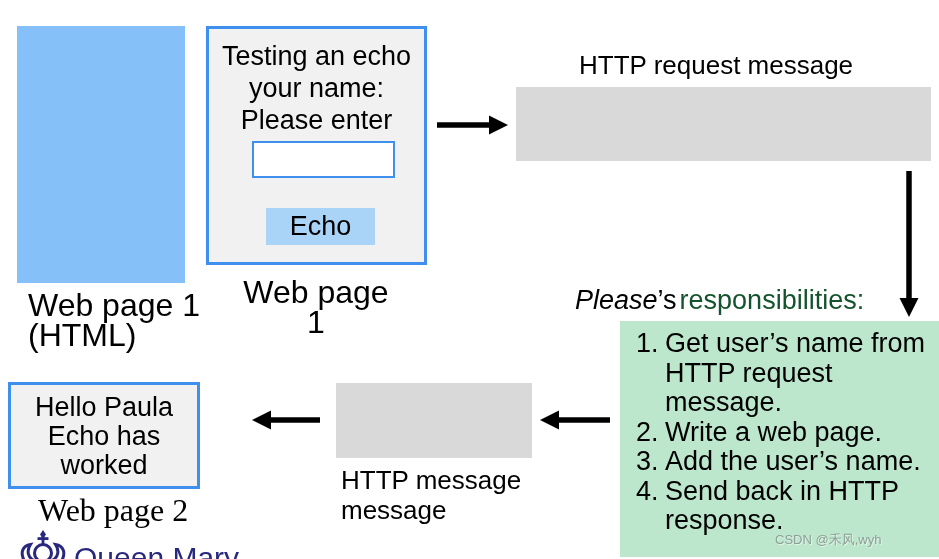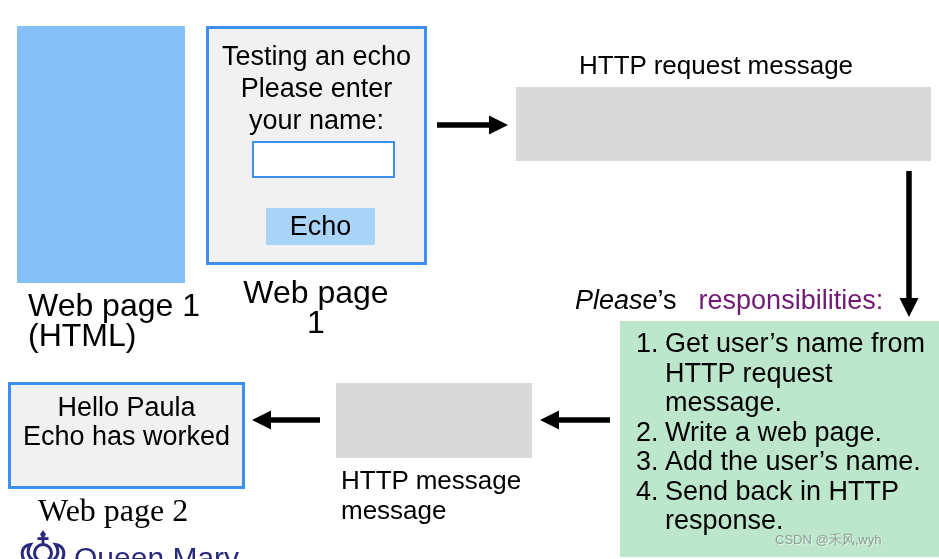--- a/index.html
+++ b/index.html
@@ -37,34 +37,34 @@
   .cap-wp2{left:38px;top:495px;width:160px;text-align:left;font-family:Liberation Serif, serif;}
 
   .req-heading{left:579px;top:50px;font-size:26px;}
   .req-rect{left:516px;top:87px;width:415px;height:74px;background:#d9d9d9;}
   .resp-rect{left:336px;top:383px;width:196px;height:75px;background:#d9d9d9;}
   .resp-label{left:341px;top:465px;font-size:26px;line-height:30px;}
   .resp-label span{display:block;}
 
   .servlet-heading{left:575px;top:285px;font-size:27px;white-space:nowrap;}
   .servlet-heading .it{font-style:italic;}
-  .servlet-heading .red{color:#701a75;margin-left:22px;}
+  .servlet-heading .red{color:#14532d;margin-left:3px;}
 
   .green-box{
     left:620px;top:321px;width:319px;height:236px;background:#bce7cc;
     box-sizing:border-box;padding:8px 0 0 16px;
   }
   .green-box ol{margin:0;padding:0;list-style:none;}
   .green-box li{display:flex;font-size:27px;line-height:29.5px;}
   .green-box .num{width:29px;flex:0 0 29px;}
   .green-box .itxt{width:270px;}
 
   
   .wp2-box{
-    left:8px;top:382px;width:237px;height:107px;box-sizing:border-box;
+    left:8px;top:382px;width:192px;height:107px;box-sizing:border-box;
     background:#f1f1f1;border:3px solid #3f90ee;text-align:center;
     font-size:27px;line-height:29px;padding-top:8px;
   }
   .wp2-box span{display:block;}
 
   .arrow-layer{left:0;top:0;width:939px;height:559px;pointer-events:none;}
 
   .qm-logo{left:16px;top:529px;display:flex;align-items:flex-start;color:#28287f;}
   .qm-logo .qm-text{font-size:30px;margin-top:12px;margin-left:4px;white-space:nowrap;}
 
@@ -76,22 +76,22 @@
 </head>
 <body>
 
 <div id="stage">
 
   <div class="abs thumb-blue"></div>
 
   <div class="abs echo-box">
     <div class="echo-text">
       <span>Testing an echo</span>
+      <span>your name:</span>
       <span>Please enter</span>
-      <span>your name:</span>
     </div>
     <input class="echo-input" type="text" value="" style="">
     <button class="echo-btn">Echo</button>
   </div>
 
   <div class="abs caption cap-wp1">Web page 1</div>
   <div class="abs caption cap-wp1-html">
     <span>Web page 1</span>
     <span>(HTML)</span>
   </div>

